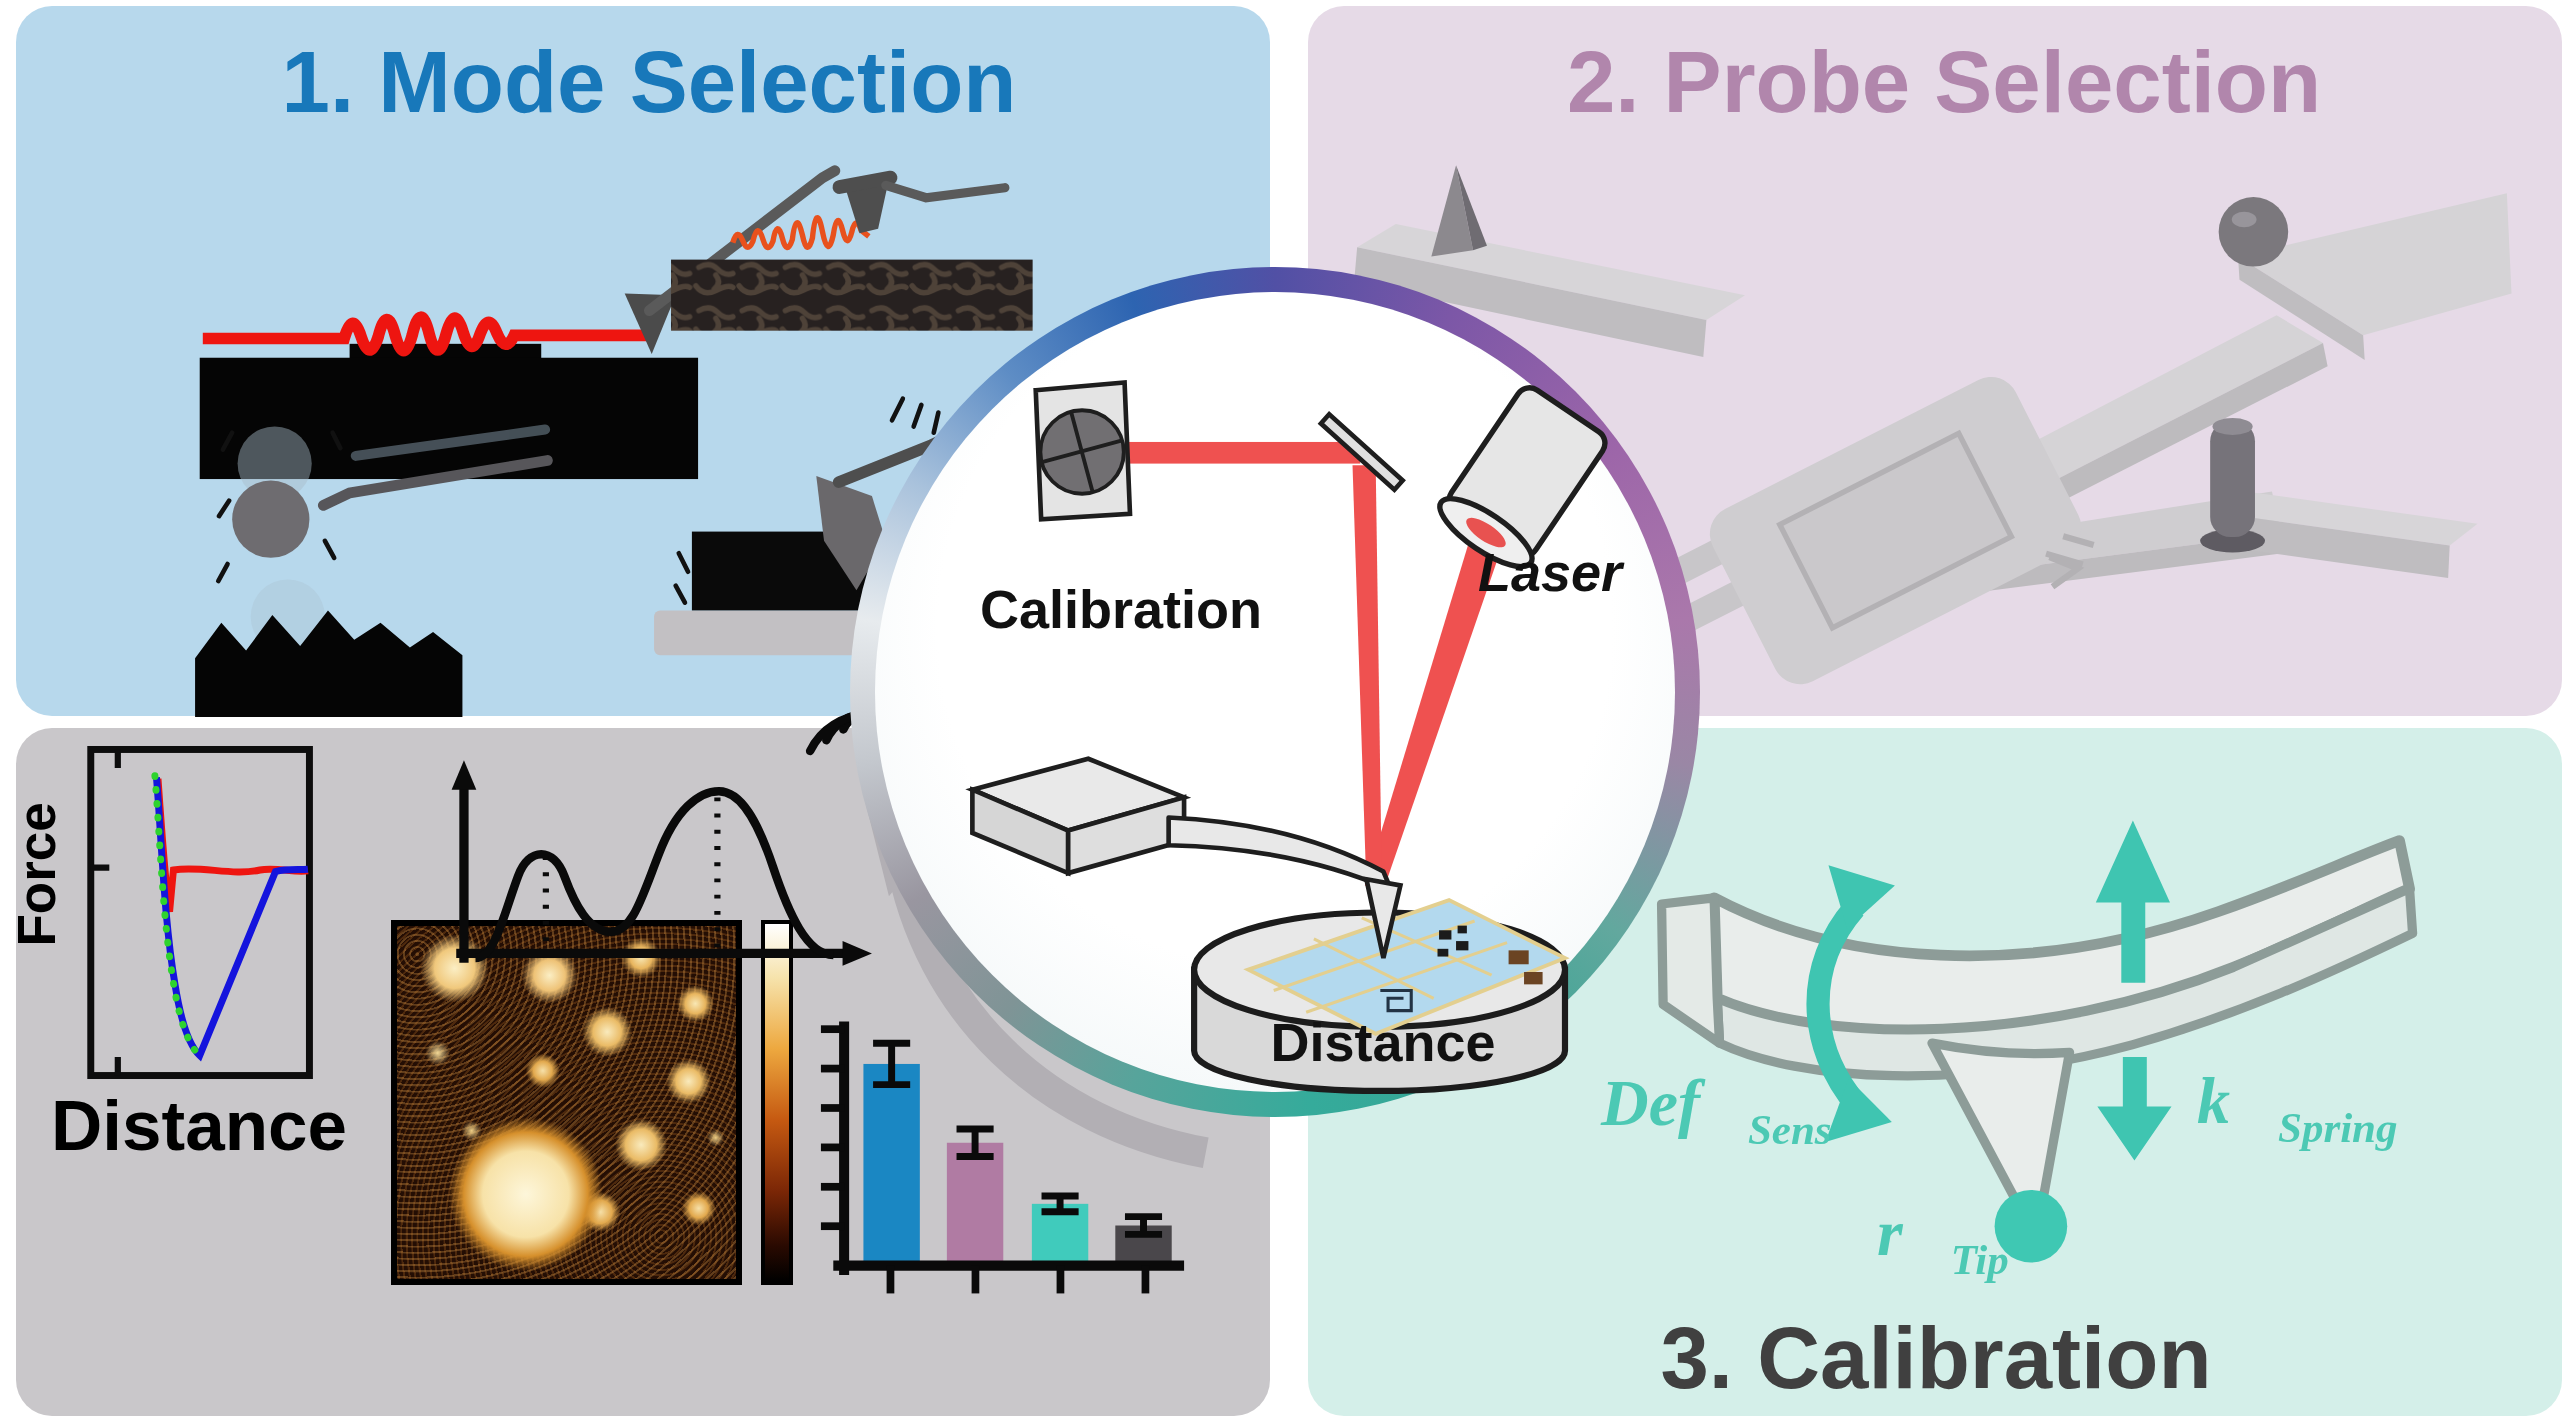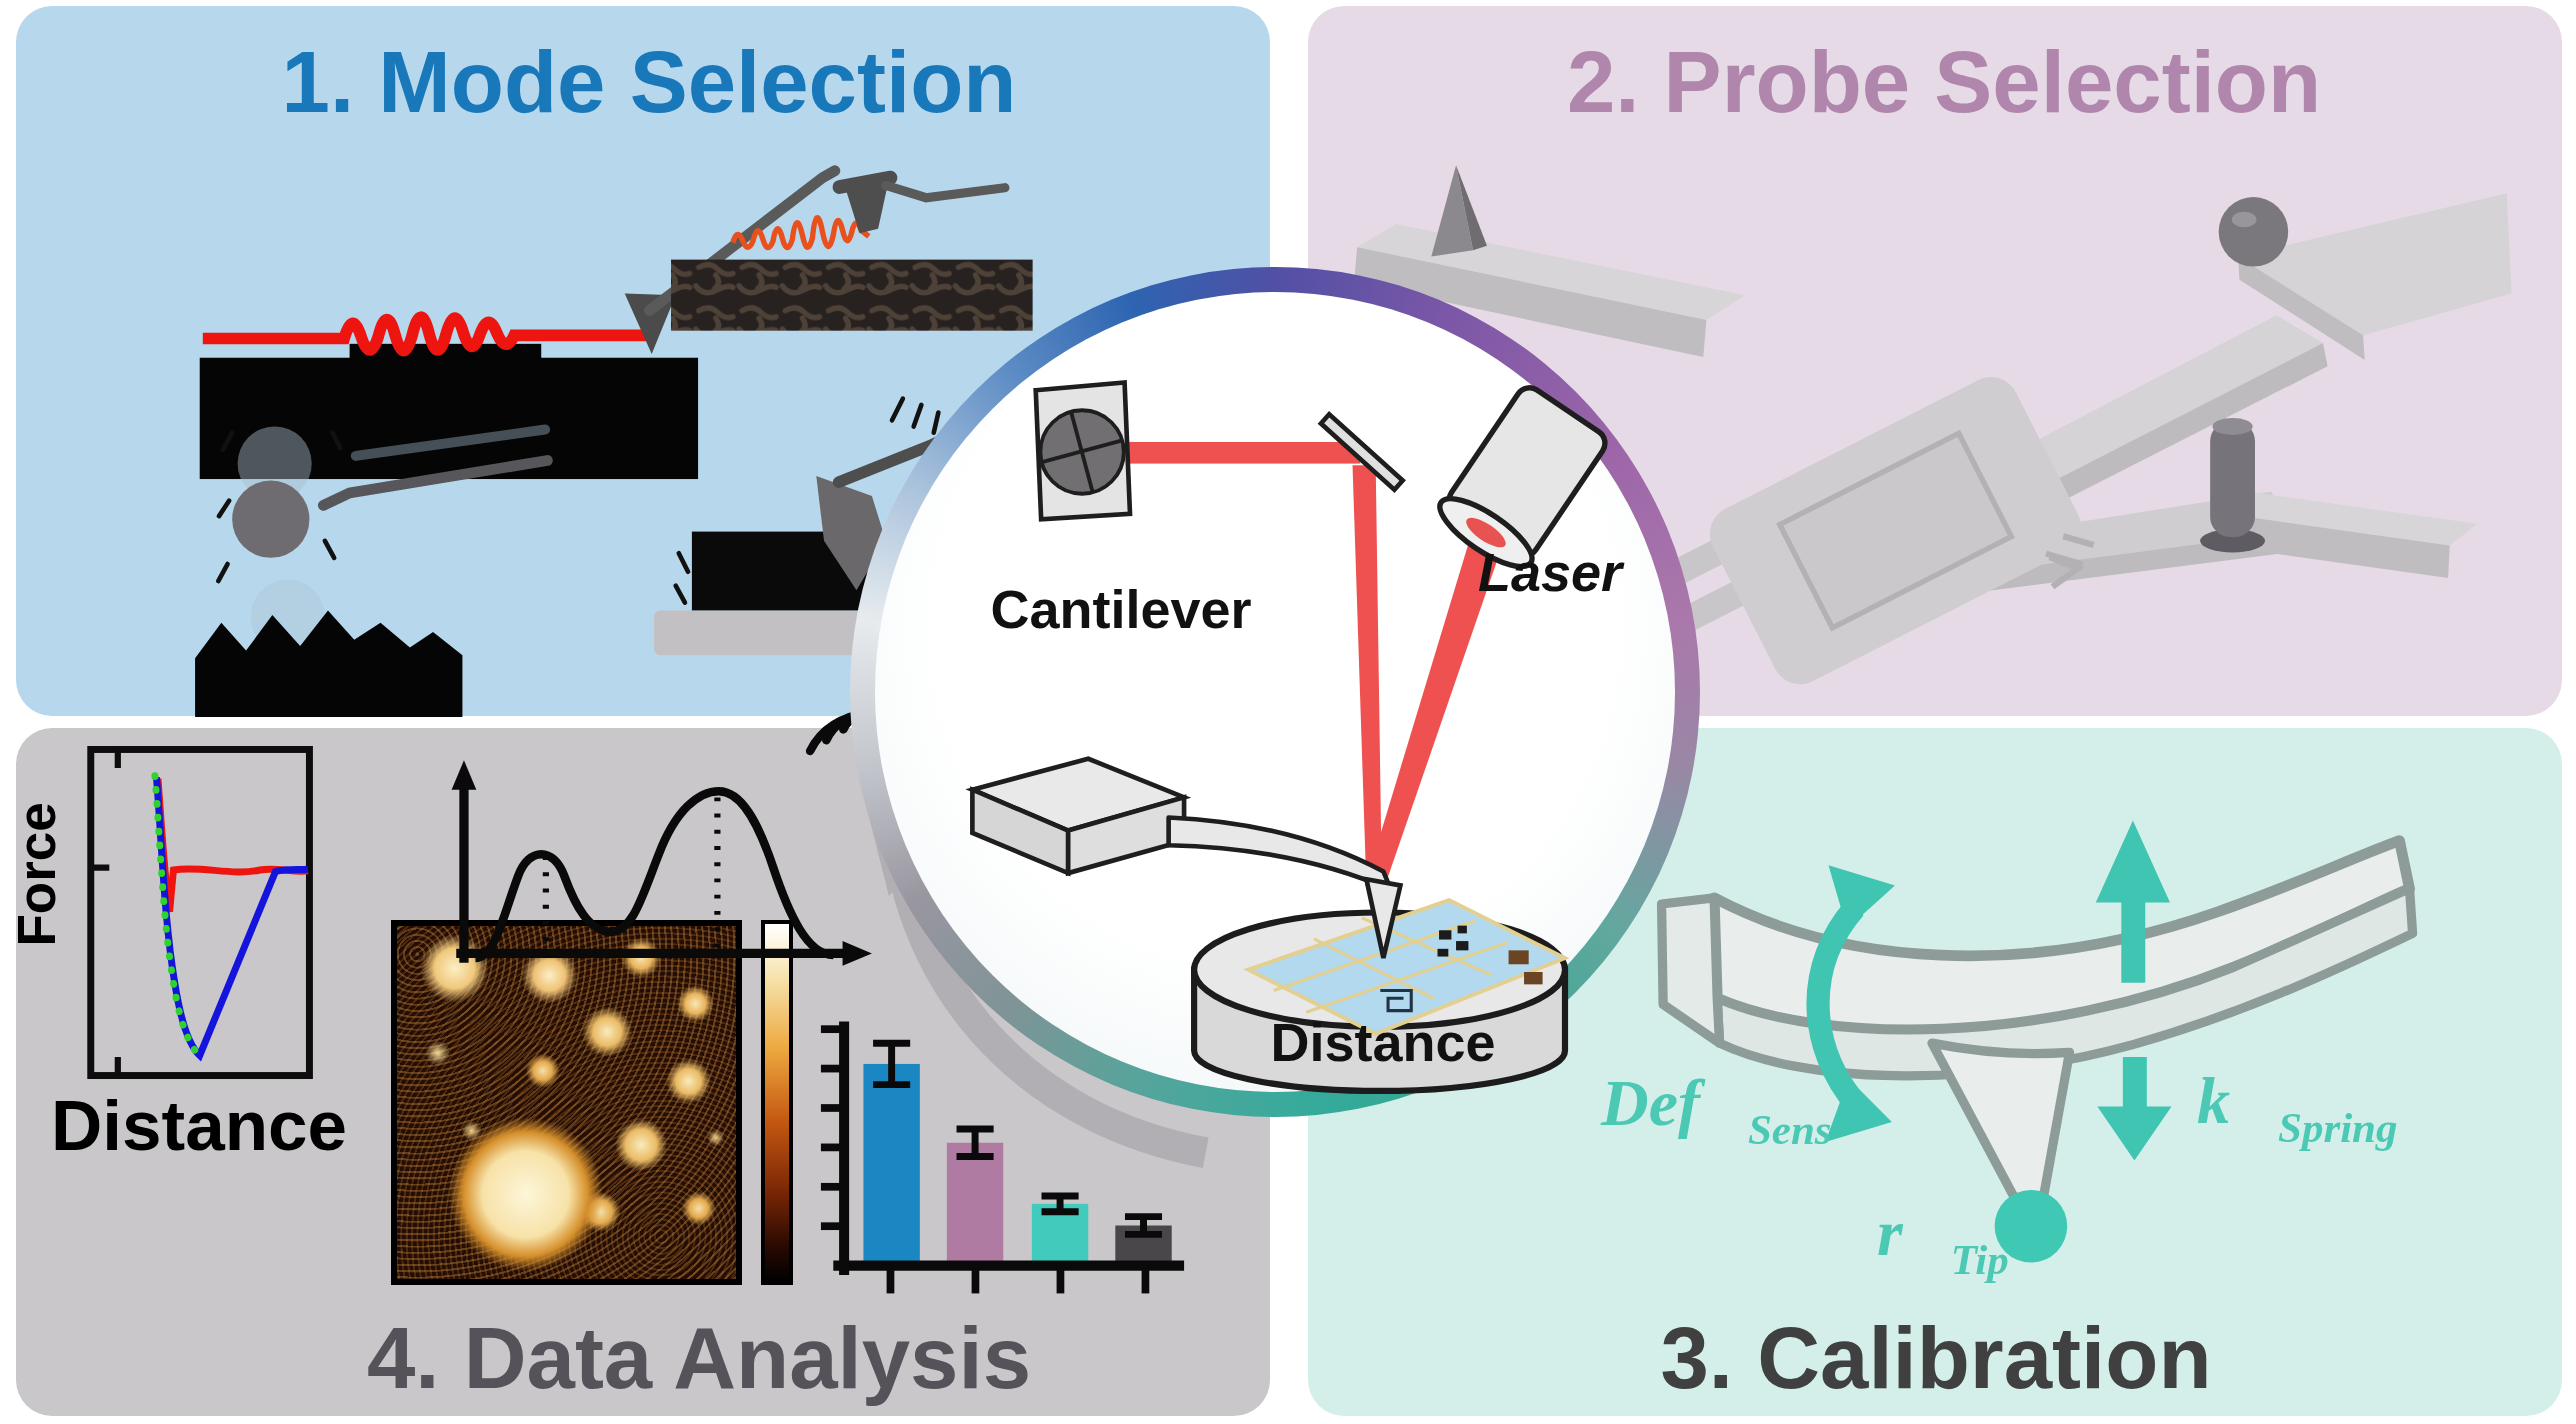--- a/index.html
+++ b/index.html
@@ -300,23 +300,22 @@
       <polygon points="1258,1022 1382,1075 1382,1130 1258,1078" fill="#d6d6d6" stroke="#1e1e1e" stroke-width="6"></polygon>
       <polygon points="1382,1075 1532,1032 1532,1088 1382,1130" fill="#dedede" stroke="#1e1e1e" stroke-width="6"></polygon>
       <path d="M1512,1058 C1600,1062 1700,1080 1790,1128 L1800,1152 C1700,1108 1600,1096 1512,1094 Z" fill="#e8e8e8" stroke="#1e1e1e" stroke-width="6" stroke-linejoin="round"></path>
       <polygon points="1768,1138 1812,1146 1790,1240" fill="#e8e8e8" stroke="#1e1e1e" stroke-width="6"></polygon>
     </g>
   </svg>
 
   <div id="t1" class="title">1. Mode Selection</div>
   <div id="t2" class="title">2. Probe Selection</div>
   <div id="t3" class="title">3. Calibration</div>
-  <div id="t4" class="title">4. Data Analysis</div>
-
-  <div class="clabel" style="left:1121px;top:578px;">Cantilever</div>
+
+  <div class="clabel" style="left:1121px;top:578px;">Calibration</div>
   <div class="clabel" style="left:1550px;top:541px;font-style:italic;">Laser</div>
   <div class="clabel" style="left:1383px;top:1011px;">Distance</div>
 
   <div id="forcelabel">Force</div>
   <div id="distlabel">Distance</div>
 
   <div id="defsens" class="math">
     <span class="m">Def</span><span class="s">Sens</span>
   </div>
   <div id="kspring" class="math">

